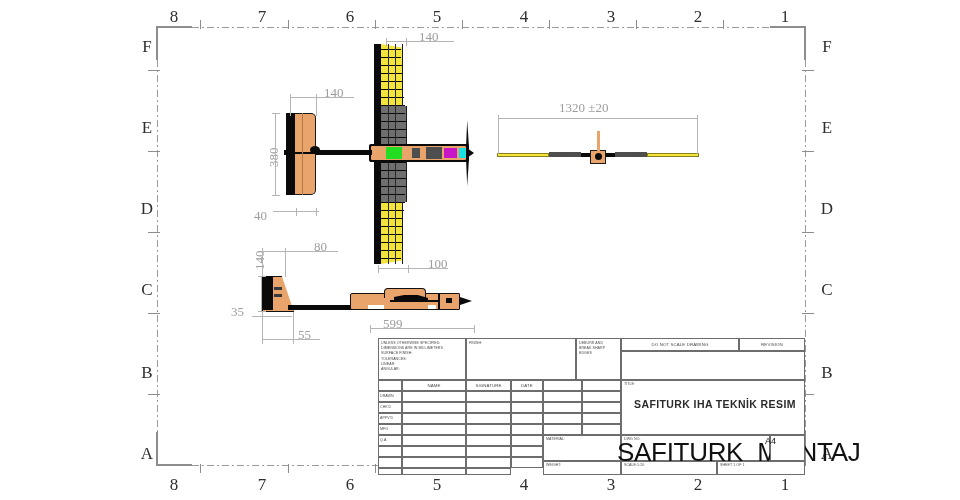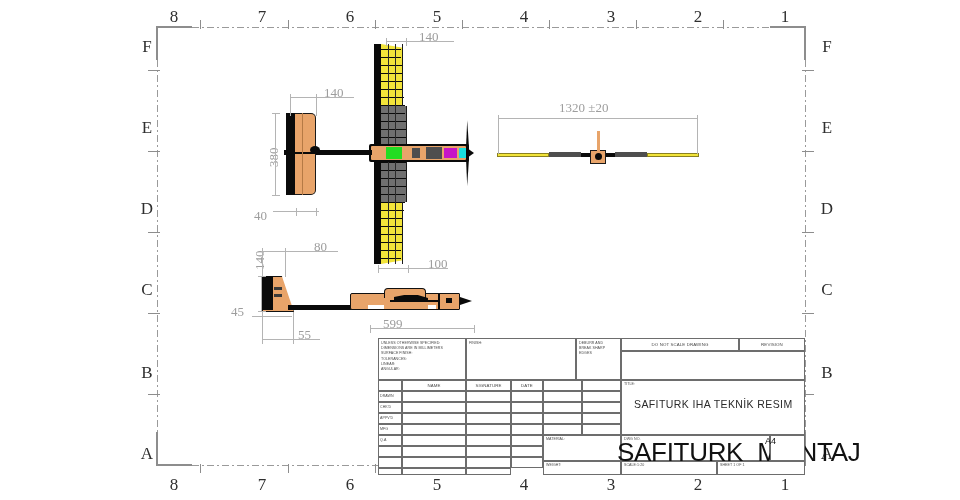--- a/index.html
+++ b/index.html
@@ -312,21 +312,21 @@
   <div class="dline" style="left:258px;top:276px;width:8px;height:1px;"></div>
   <div class="dline" style="left:258px;top:311px;width:8px;height:1px;"></div>
 
   <div class="dim-text" style="left:314px;top:239px;">80</div>
   <div class="dline" style="left:262px;top:251px;width:76px;height:1px;"></div>
   <div class="dline" style="left:262px;top:248px;width:1px;height:8px;"></div>
   <div class="dline" style="left:285px;top:248px;width:1px;height:8px;"></div>
   <div class="dline" style="left:262px;top:251px;width:1px;height:26px;"></div>
   <div class="dline" style="left:285px;top:251px;width:1px;height:26px;"></div>
 
-  <div class="dim-text" style="left:231px;top:304px;">45</div>
+  <div class="dim-text" style="left:231px;top:304px;">35</div>
   <div class="dline" style="left:252px;top:316px;width:40px;height:1px;"></div>
 
   <div class="dim-text" style="left:298px;top:327px;">55</div>
   <div class="dline" style="left:262px;top:339px;width:58px;height:1px;"></div>
   <div class="dline" style="left:262px;top:336px;width:1px;height:8px;"></div>
   <div class="dline" style="left:293px;top:336px;width:1px;height:8px;"></div>
   <div class="dline" style="left:262px;top:312px;width:1px;height:28px;"></div>
   <div class="dline" style="left:293px;top:312px;width:1px;height:28px;"></div>
 
   <div class="dim-text" style="left:383px;top:316px;">599</div>
@@ -423,21 +423,21 @@
     <div class="cell" style="left:88px;top:130px;width:45px;height:7px;"></div>
 
     <div class="cell" style="left:165px;top:97px;width:78px;height:26px;"></div>
     <div class="tb-lab" style="left:168px;top:99px;">MATERIAL:</div>
 
     <div class="cell" style="left:165px;top:123px;width:78px;height:14px;"></div>
     <div class="tb-lab" style="left:168px;top:125px;">WEIGHT:</div>
 
     <div class="cell" style="left:243px;top:42px;width:184px;height:55px;"></div>
     <div class="tb-lab" style="left:246px;top:44px;">TITLE:</div>
-    <div id="tb-title-text" style="left:256px;top:60px;">SAFITURK IHA TEKNİK RESIM</div>
+    <div id="tb-title-text" style="left:256px;top:60px;font-weight:bold;">SAFITURK IHA TEKNİK RESIM</div>
 
     <div class="cell" style="left:243px;top:97px;width:149px;height:26px;"></div>
     <div class="tb-lab" style="left:246px;top:99px;">DWG NO.</div>
     <div id="tb-dwgno-text" style="left:239px;top:99px;">SAFITURK_MONTAJ</div>
 
     <div class="cell" style="left:392px;top:97px;width:35px;height:26px;"></div>
     <div id="tb-a4" style="left:387px;top:98px;">A4</div>
 
     <div class="cell" style="left:243px;top:123px;width:96px;height:14px;"></div>
     <div class="tb-lab" style="left:246px;top:125px;">SCALE:1:20</div>

